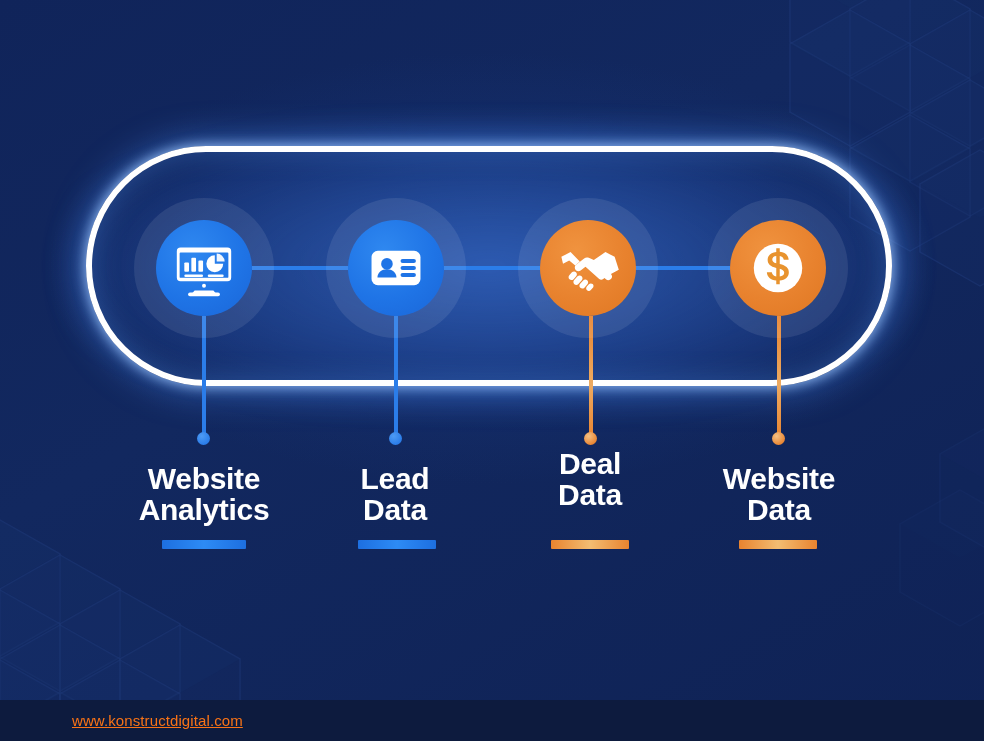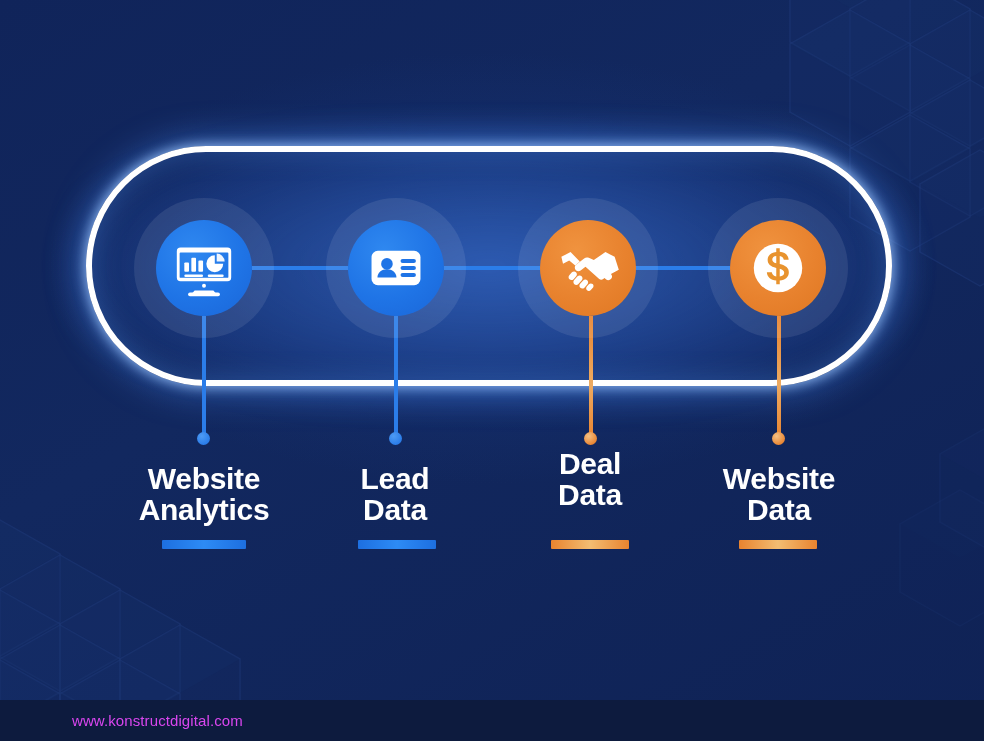--- a/index.html
+++ b/index.html
@@ -128,23 +128,24 @@
   .footer {
     position:absolute;
     left:0; bottom:0;
     width:984px; height:41px;
     background:#0d1b3e;
     z-index:20;
   }
   .footer .url {
     position:absolute;
     left:72px; top:12px;
-    color:#d946ef;
+    color:#f97316;
     font-size:15px;
     letter-spacing:0.1px;
+    text-decoration:underline;
   }
 </style>
 </head>
 <body>
 
 <div id="stage">
 
   <div class="hexlayer">
     <svg viewBox="0 0 984 741" preserveAspectRatio="none" aria-hidden="true">
       <defs>

